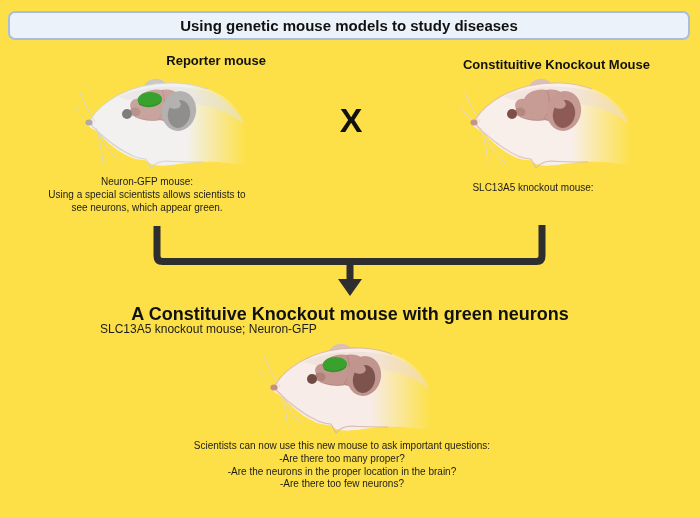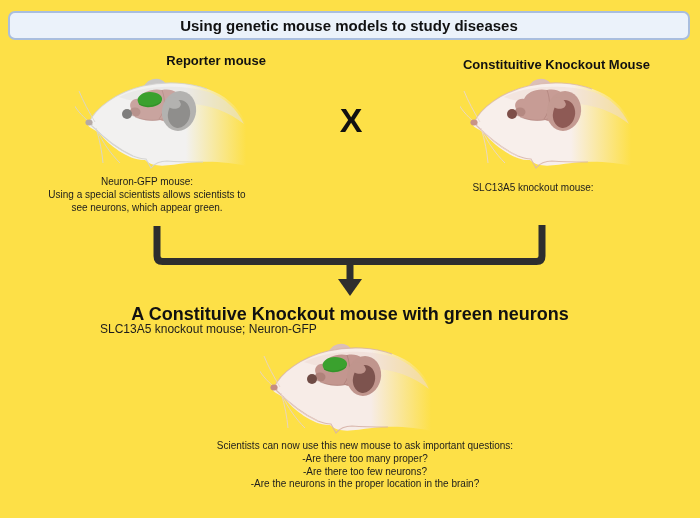--- a/index.html
+++ b/index.html
@@ -24,21 +24,21 @@
   #reporter-caption{left:17px;top:175px;width:260px;}
   #knockout-caption{left:403px;top:181px;width:260px;}
   #mouse-reporter{left:75px;top:75px;width:180px;height:100px;}
   #mouse-knockout{left:460px;top:75px;width:180px;height:100px;}
   #mouse-result{left:260px;top:340px;width:180px;height:100px;}
   #connector{left:140px;top:218px;width:420px;height:82px;}
   #result-heading{left:100px;top:304px;width:500px;text-align:center;
     font-size:18px;font-weight:bold;color:#111;}
   #result-subheading{left:100px;top:322px;width:500px;text-align:left;
     font-size:12px;color:#1c1c1c;}
-  #result-caption{left:115px;top:440px;width:500px;line-height:12.8px;}
+  #result-caption{left:92px;top:440px;width:500px;line-height:12.8px;}
   .mouse-slot svg{width:100%;height:100%;display:block;}
 </style>
 </head>
 <body>
 
 <div id="canvas">
 
   <div id="title-box" class="abs">
     <span class="title-text">Using genetic mouse models to study diseases</span>
   </div>
@@ -169,17 +169,17 @@
       <path d="M24,57 C33,67 45,75 58,81"></path>
       <path d="M21,53 C25,66 27,77 28,88"></path>
     </g>
     <ellipse cx="14" cy="47.5" rx="3.6" ry="3" fill="#c48e83"></ellipse>
   </svg>
     </div>
 
   <div id="result-caption" class="abs caption">
     <div>Scientists can now use this new mouse to ask important questions:</div>
     <div>-Are there too many proper?</div>
+    <div>-Are the neurons in the proper location in the brain?</div>
     <div>-Are there too few neurons?</div>
-    <div>-Are the neurons in the proper location in the brain?</div>
   </div>
 
 </div>
 
 </body></html>

